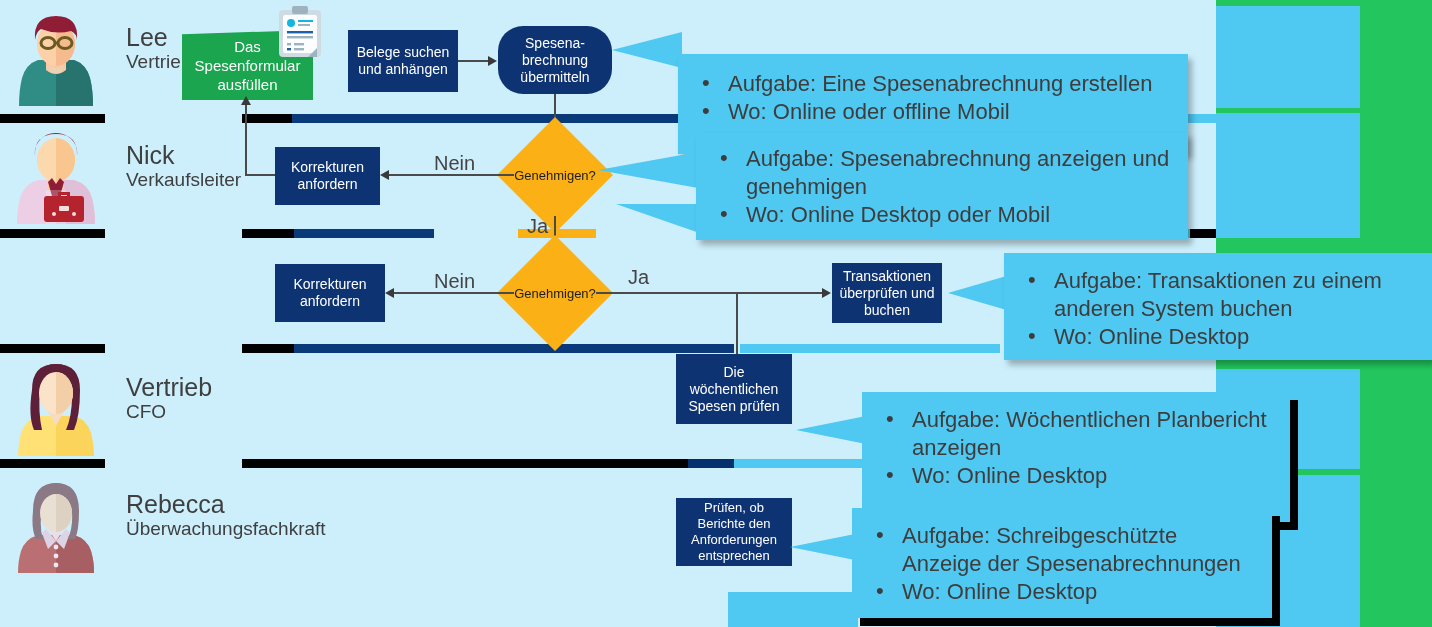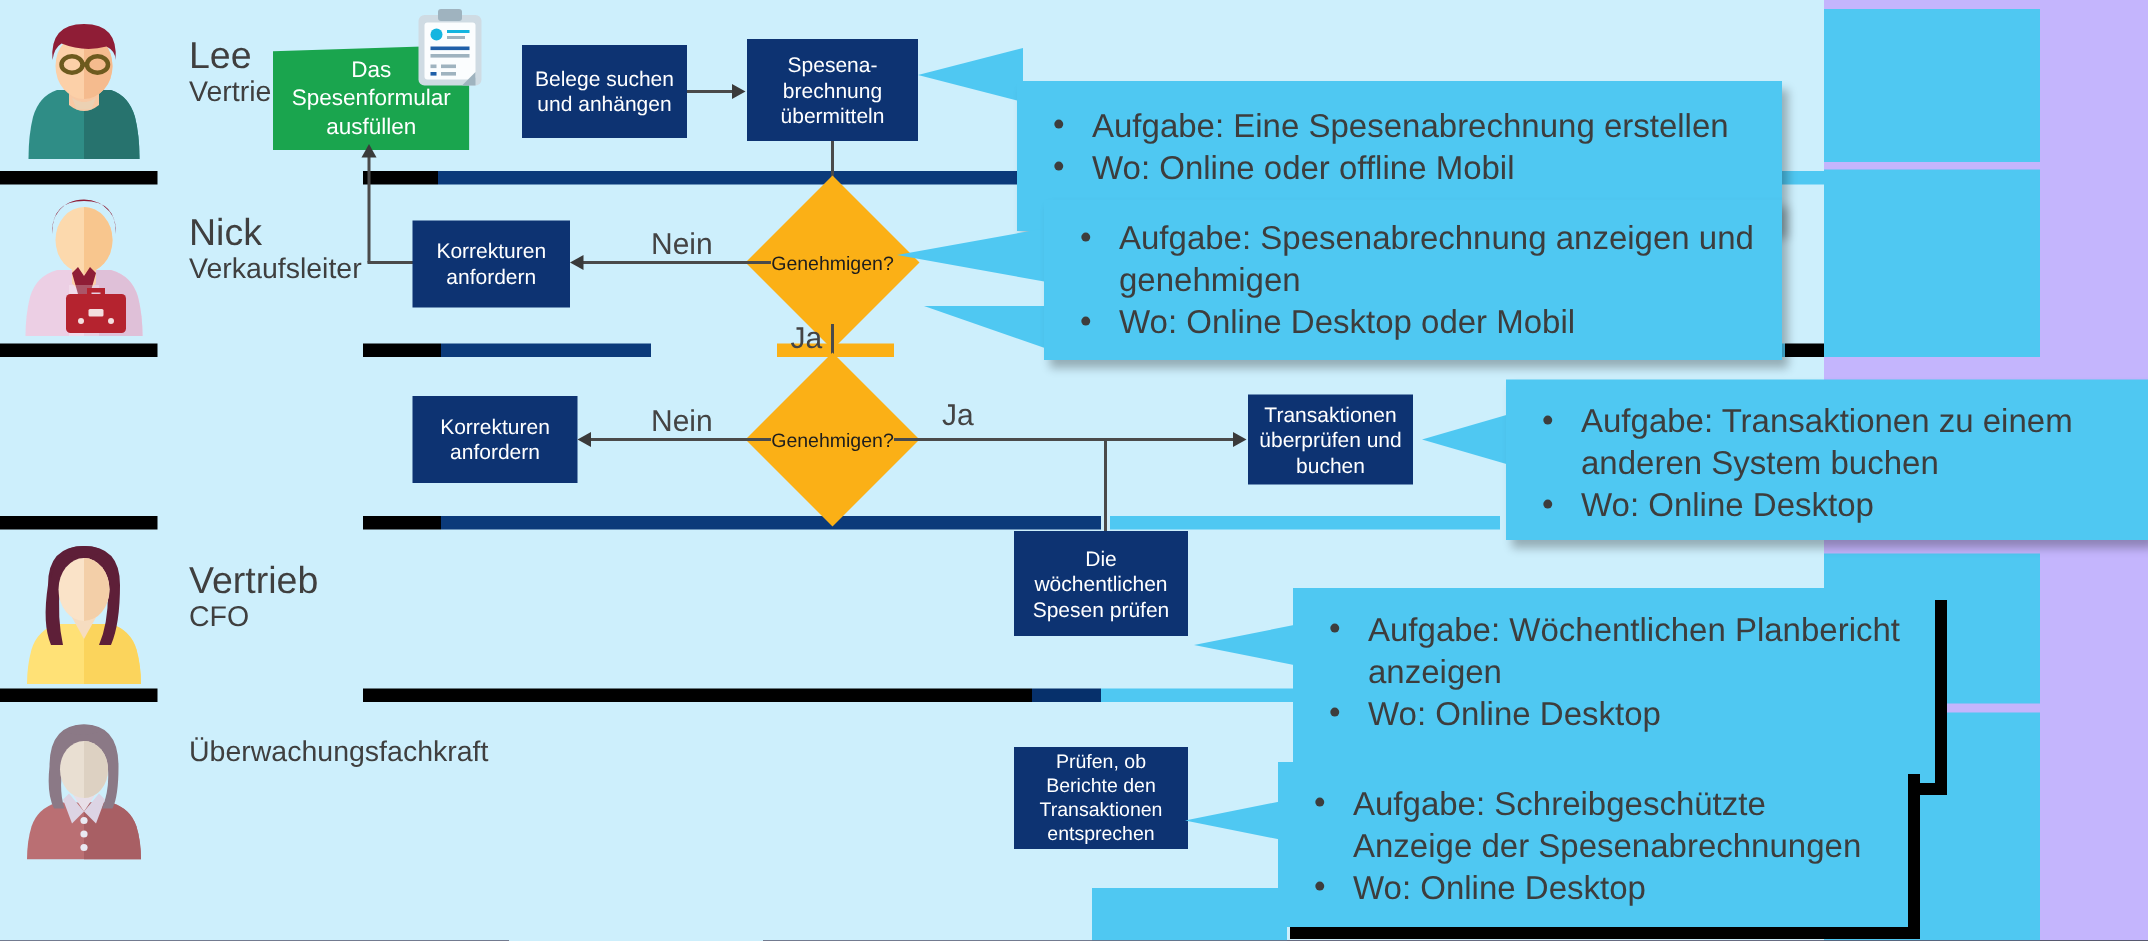--- a/index.html
+++ b/index.html
@@ -1,17 +1,17 @@
 <!DOCTYPE html>
 <html><head>
 <meta charset="utf-8">
 <style>
   html,body{margin:0;padding:0;background:#000;}
   body{width:1432px;height:627px;overflow:hidden;font-family:"Liberation Sans","DejaVu Sans",sans-serif;}
-  #stage{position:relative;width:1432px;height:627px;background:#c4b5fd;overflow:hidden;}
+  #stage{position:relative;width:1432px;height:627px;background:#22c55e;overflow:hidden;}
 
   
   .bg-lightpanel{position:absolute;background:#cdeffc;}
   .bg-cyan{position:absolute;background:#4fc8f2;}
 
   
   .sep{position:absolute;height:9px;}
   .sep .seg{position:absolute;top:0;height:9px;}
   .seg-black{background:#000;}
   .seg-navy{background:#0b3a7a;}
@@ -173,20 +173,21 @@
       <path d="M58 52 l-10 12 8 8 6 -16z" fill="#dcd4e4"></path>
       <path d="M25 34 q0 -28 23 -28 t23 28 q0 20 -4 28 h-7 q5 -12 4 -26 -20 4 -30 -4 -3 18 1 30 h-7 q-5 -10 -3 -28z" fill="#8b7986"></path>
       <ellipse cx="48" cy="36" rx="16" ry="19" fill="#e9dfd2"></ellipse>
       <path d="M48 17 a16 19 0 0 1 0 38z" fill="#ddd1c2"></path>
       <path d="M27 30 q3 -24 21 -24 t21 24 q-1 -16 -9 -20 -12 5 -24 1 -7 4 -9 19z" fill="#8b7986"></path>
       <circle cx="48" cy="70" r="2.4" fill="#e9e9f2"></circle>
       <circle cx="48" cy="79" r="2.4" fill="#e9e9f2"></circle>
       <circle cx="48" cy="88" r="2.4" fill="#e9e9f2"></circle>
     </svg>
     <div class="ptext">
+      <div class="pname">Rebecca</div>
       <div class="prole">Überwachungsfachkraft</div>
     </div>
   </div>
 
   <div class="node green skew" style="left:182px;top:30px;width:131px;height:70px;font-size:15px;line-height:19px;">Das Spesenformular ausfüllen</div>
 
   <svg class="ico-clip" style="left:276px;top:4px;width:48px;height:56px;" viewBox="0 0 48 56">
     <rect x="3" y="6" width="42" height="47" rx="4" fill="#cfdbe3"></rect>
     <rect x="7" y="11" width="34" height="38" rx="2" fill="#fbfdfe"></rect>
     <rect x="16" y="2" width="16" height="8" rx="2" fill="#9fb3bf"></rect>
@@ -197,21 +198,21 @@
     <rect x="11" y="32" width="26" height="2.4" fill="#9fb3bf"></rect>
     <rect x="11" y="39" width="4" height="2.4" fill="#9fb3bf"></rect>
     <rect x="18" y="39" width="10" height="2.4" fill="#9fb3bf"></rect>
     <rect x="11" y="44" width="4" height="2.4" fill="#1f5fa8"></rect>
     <rect x="18" y="44" width="10" height="2.4" fill="#9fb3bf"></rect>
     <path d="M41 44 l0 9 -9 0z" fill="#9fb3bf"></path>
   </svg>
 
   <div class="node" style="left:348px;top:30px;width:110px;height:62px;">Belege suchen und anhängen</div>
 
-  <div class="node" style="left:498px;top:26px;width:114px;height:68px;">Spesena-brechnung übermitteln</div>
+  <div class="node" style="left:498px;top:26px;width:114px;height:68px;border-radius:25px;">Spesena-brechnung übermitteln</div>
 
   <div class="ln ln-h" style="left:458px;top:60px;width:32px;"></div>
   <div class="arrowhead ah-right" style="left:488px;top:56px;"></div>
 
   <div class="ln ln-v" style="left:554px;top:94px;height:48px;"></div>
   <div class="arrowhead ah-down" style="left:550px;top:133px;"></div>
 
   <div class="ln ln-v" style="left:245px;top:102px;height:73px;"></div>
   <div class="ln ln-h" style="left:245px;top:174px;width:40px;"></div>
   <div class="arrowhead ah-up" style="left:241px;top:96px;"></div>
@@ -242,21 +243,21 @@
   <div class="arrowhead ah-right" style="left:822px;top:288px;"></div>
   <div class="edge-label" style="left:628px;top:266px;">Ja</div>
 
   <div class="node" style="left:832px;top:263px;width:110px;height:60px;">Transaktionen überprüfen und buchen</div>
 
   <div class="ln ln-v" style="left:736px;top:292px;height:78px;"></div>
   <div class="arrowhead ah-down" style="left:732px;top:361px;"></div>
 
   <div class="node" style="left:676px;top:354px;width:116px;height:70px;">Die wöchentlichen Spesen prüfen</div>
 
-  <div class="node" style="left:676px;top:498px;width:116px;height:68px;font-size:13px;line-height:16px;">Prüfen, ob Berichte den Transaktionen entsprechen</div>
+  <div class="node" style="left:676px;top:498px;width:116px;height:68px;font-size:13px;line-height:16px;">Prüfen, ob Berichte den Anforderungen entsprechen</div>
 
   <div class="tail" style="left:612px;top:32px;border-top:18px solid transparent;border-bottom:18px solid transparent;border-right:70px solid #4fc8f2;"></div>
   <div class="callout" style="left:678px;top:6px;width:510px;height:100px;padding:16px 14px 0 14px;margin-top:48px;">
     <ul>
       <li>Aufgabe: Eine Spesenabrechnung erstellen</li>
       <li>Wo: Online oder offline Mobil</li>
     </ul>
   </div>
 
   <div class="tail" style="left:598px;top:152px;border-top:18px solid transparent;border-bottom:18px solid transparent;border-right:100px solid #4fc8f2;"></div>

